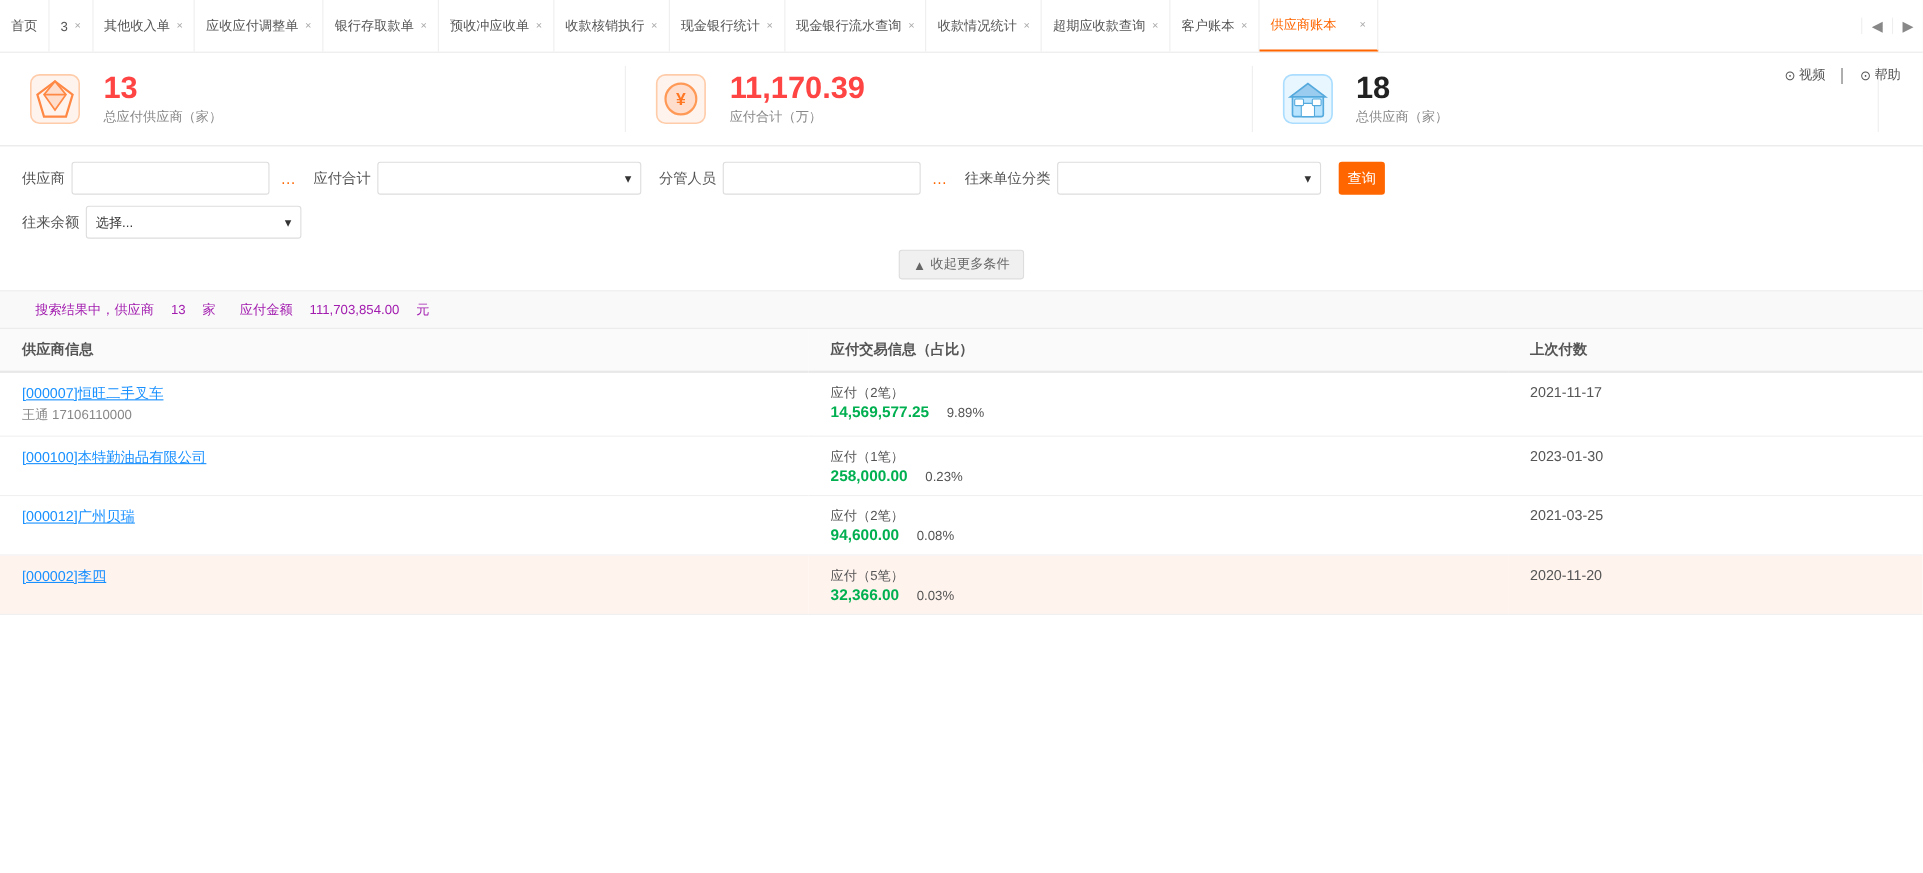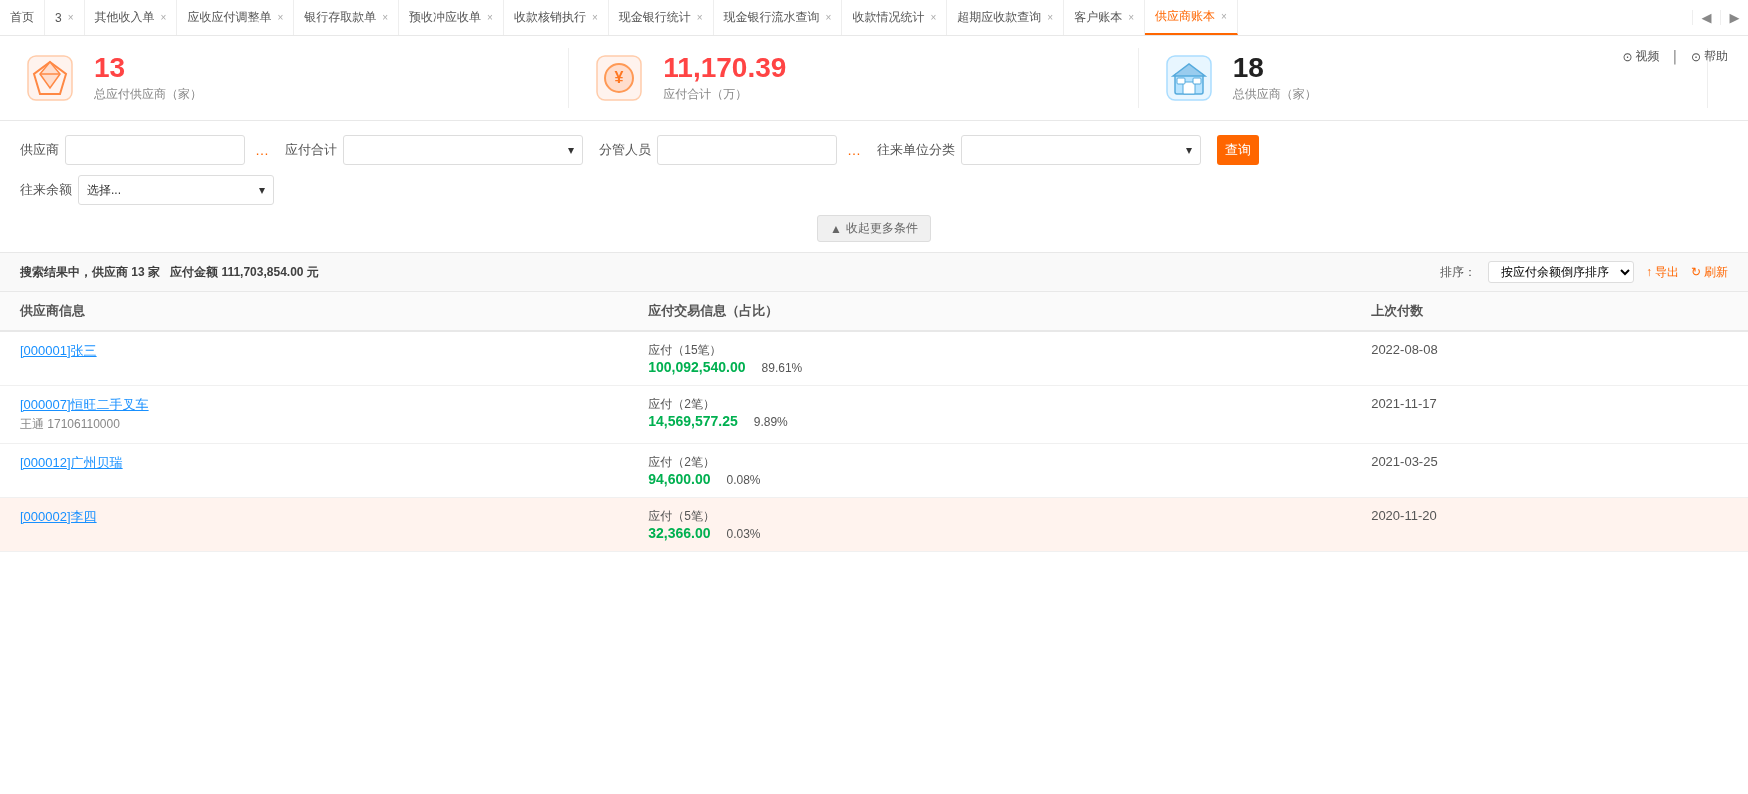--- a/index.html
+++ b/index.html
@@ -1,28 +1,28 @@
 <!DOCTYPE html>
 <html><head>
   <meta charset="utf-8">
   <style>
     * { box-sizing: border-box; margin: 0; padding: 0; }
     body { font-family: 'Microsoft YaHei', Arial, sans-serif; font-size: 13px; background: #f5f5f5; color: #333; }
 
     
     .nav-bar {
       display: flex; align-items: center; background: #fff;
-      border-bottom: 1px solid #e8e8e8; height: 36px; overflow: hidden;
+      border-bottom: 1px solid #e8e8e8; height: 48px; overflow: hidden;
     }
     .nav-item {
       display: flex; align-items: center; padding: 0 10px; height: 100%;
       white-space: nowrap; cursor: pointer; border-right: 1px solid #eee;
       font-size: 12px; color: #555; flex-shrink: 0;
     }
-    .nav-item.active { color: #ff6600; border-bottom: 2px solid #ff6600; }
+    .nav-item.active { color: #ff6600; border-bottom: 2px solid #ff6600; gap: 15px; }
     .nav-item .close-icon { margin-left: 6px; color: #aaa; font-size: 10px; }
     .nav-arrow {
       display: flex; align-items: center; justify-content: center;
       width: 28px; height: 100%; border-left: 1px solid #eee;
       cursor: pointer; flex-shrink: 0; color: #888;
     }
     .nav-arrows { display: flex; margin-left: auto; }
 
     
     .stat-header {
@@ -78,21 +78,21 @@
       background: #ff6600; color: #fff; border: none; border-radius: 3px;
       padding: 6px 8px; cursor: pointer; font-size: 13px; height: 30px;
     }
 
     
     .result-bar {
       background: #f9f9f9; border-bottom: 1px solid #e8e8e8;
       padding: 8px 20px; display: flex; align-items: center; justify-content: space-between;
     }
     .result-info { font-size: 12px; color: #555; }
-    .result-info span { color: #404040; font-weight: bold; }
+    .result-info span { color: #a21caf; font-weight: normal; margin-left: 12px; }
     .result-actions { display: flex; align-items: center; gap: 12px; font-size: 12px; color: #555; }
     .result-actions .sort-select {
       border: 1px solid #ddd; border-radius: 3px; padding: 2px 8px;
       background: #fff; cursor: pointer; font-size: 12px;
     }
     .icon-btn { display: flex; align-items: center; gap: 3px; cursor: pointer; color: #ff6600; }
 
     
     .table-wrapper { background: #fff; overflow-x: auto; }
     .data-table { width: 100%; border-collapse: collapse; }
@@ -295,61 +295,49 @@
 
 <div class="result-bar">
   <div class="result-info">
     <span>搜索结果中，供应商</span>
     <span>13</span>
     <span>家</span>
     &nbsp;
     <span>应付金额</span>
     <span>111,703,854.00</span>
     <span>元</span>
-  </div>
-  <div class="result-actions">
-    <span>排序：</span>
-    <select class="sort-select"><option>按应付余额倒序排序</option></select>
-    <span class="icon-btn">
-      <span>↑</span>
-      <span>导出</span>
-    </span>
-    <span class="icon-btn">
-      <span>↻</span>
-      <span>刷新</span>
-    </span>
   </div>
 </div>
 
 <div class="table-wrapper">
   <div class="scroll-area">
     <table class="data-table">
       <thead>
         <tr>
           <th>供应商信息</th>
           <th>应付交易信息（占比）</th>
           <th>上次付数</th>
         </tr>
       </thead>
       <tbody id="table-body">
-      <tr>
-            <td><a class="supplier-link" href="#">[000001]张三</a></td>
-            <td>
-              <div class="tx-label">应付（15笔）</div>
-              <div><span class="tx-amount">100,092,540.00</span><span class="tx-percent">89.61%</span></div>
-            </td>
-            <td class="last-pay">2022-08-08</td>
-          </tr>
           <tr>
             <td><a class="supplier-link" href="#">[000007]恒旺二手叉车</a><div class="supplier-sub">王通  17106110000</div></td>
             <td>
               <div class="tx-label">应付（2笔）</div>
               <div><span class="tx-amount">14,569,577.25</span><span class="tx-percent">9.89%</span></div>
             </td>
             <td class="last-pay">2021-11-17</td>
+          </tr>
+          <tr>
+            <td><a class="supplier-link" href="#">[000100]本特勤油品有限公司</a></td>
+            <td>
+              <div class="tx-label">应付（1笔）</div>
+              <div><span class="tx-amount">258,000.00</span><span class="tx-percent">0.23%</span></div>
+            </td>
+            <td class="last-pay">2023-01-30</td>
           </tr>
           <tr>
             <td><a class="supplier-link" href="#">[000012]广州贝瑞</a></td>
             <td>
               <div class="tx-label">应付（2笔）</div>
               <div><span class="tx-amount">94,600.00</span><span class="tx-percent">0.08%</span></div>
             </td>
             <td class="last-pay">2021-03-25</td>
           </tr>
           <tr class="highlighted">

